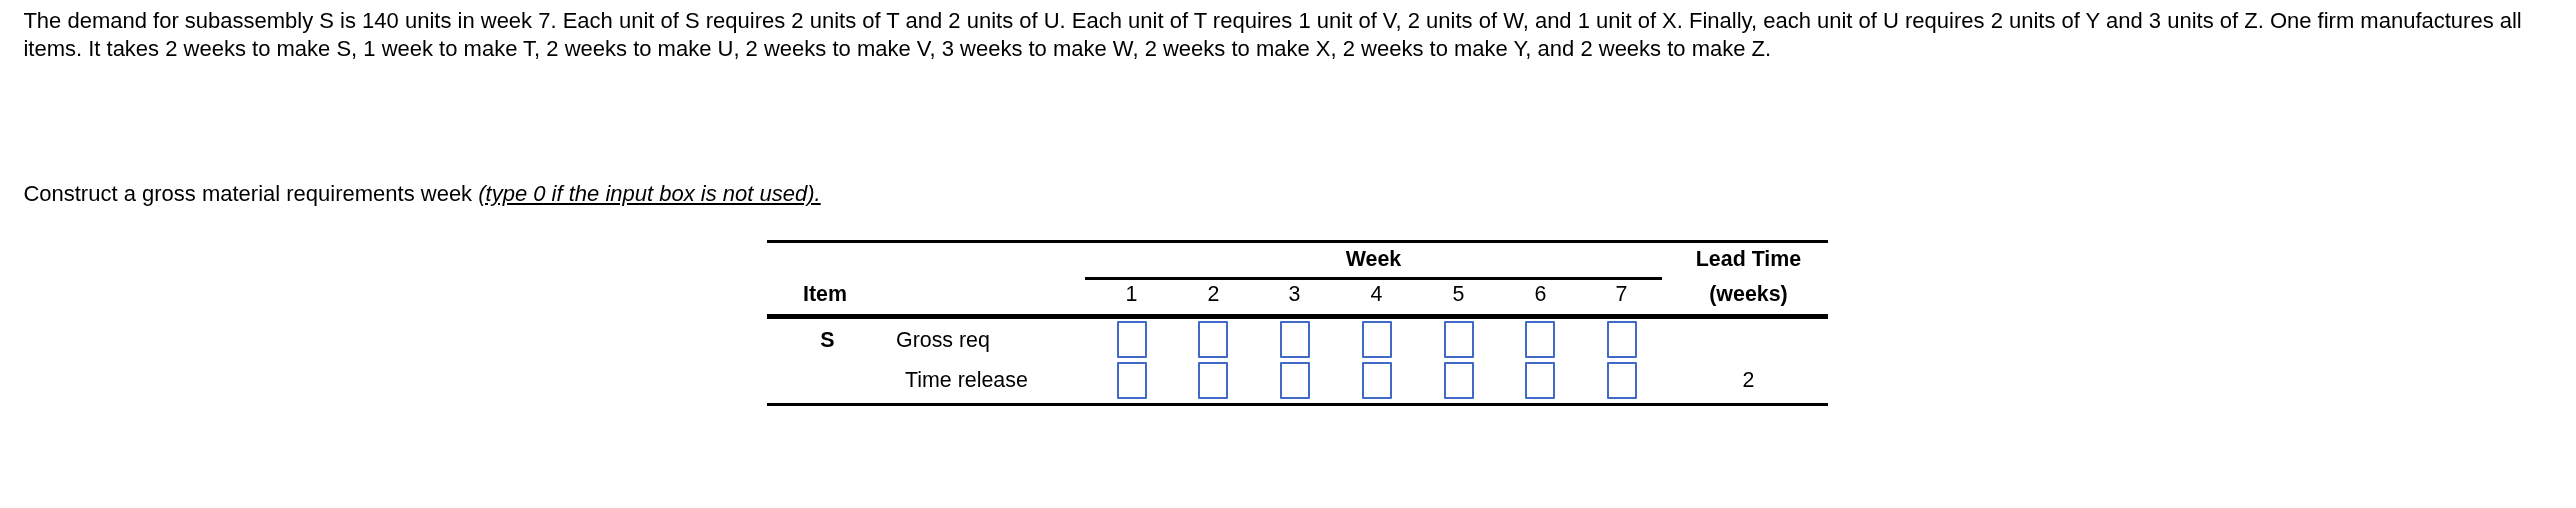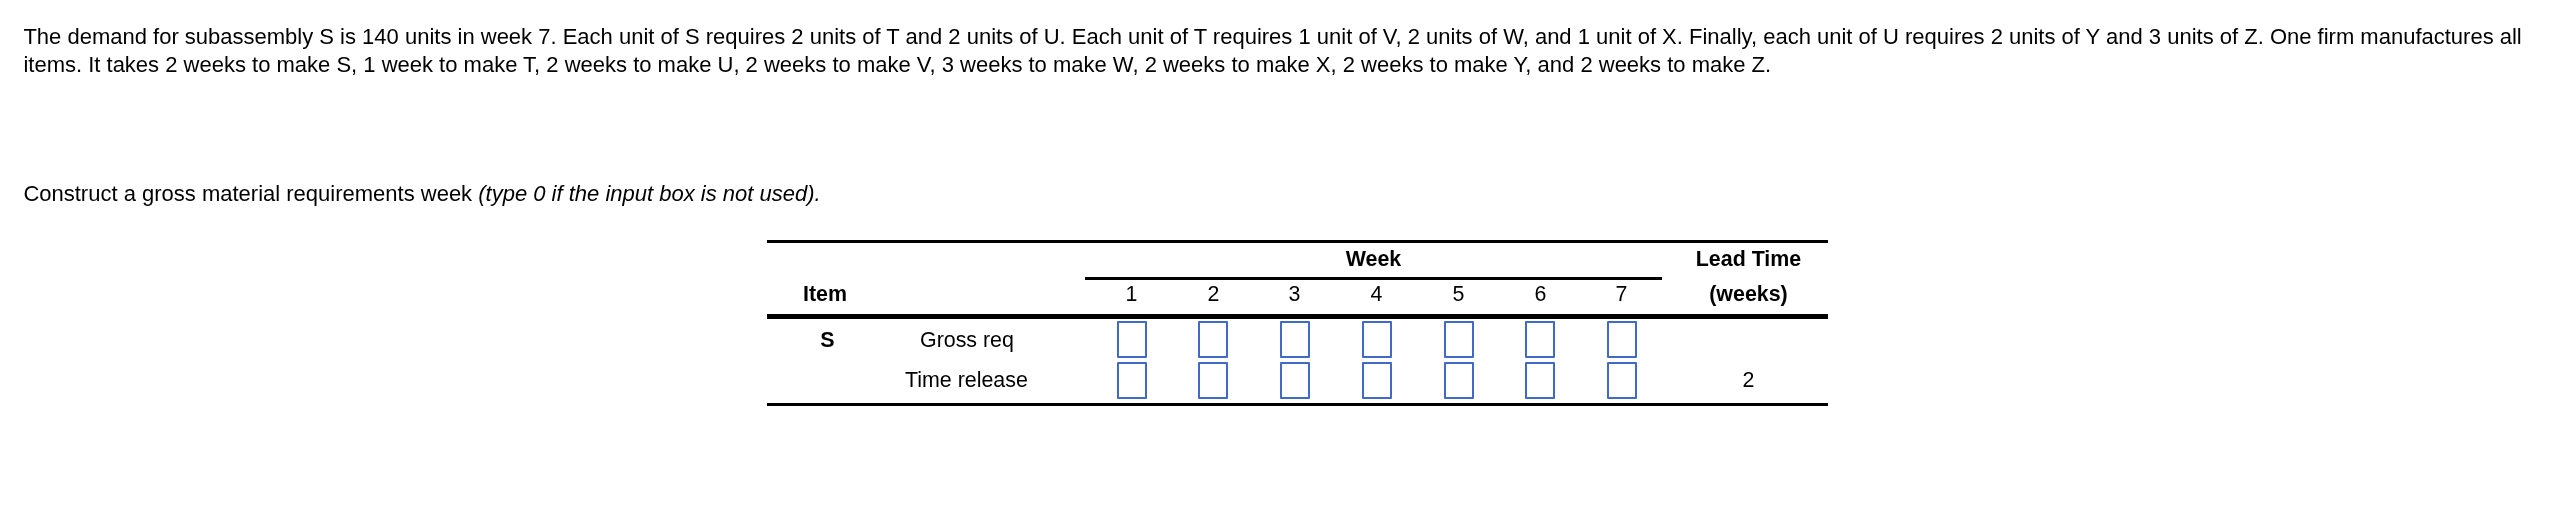--- a/index.html
+++ b/index.html
@@ -7,36 +7,36 @@
   .page {
     position:relative;
     width:2576px; height:508px;
     background:#fff;
     font-family:"Liberation Sans", sans-serif;
     color:#000;
     overflow:hidden;
   }
   .statement {
     position:absolute; left:23.4px; top:6.8px; width:2543px;
-    font-size:22px; line-height:28px;margin-top:16px;
+    font-size:22px; line-height:28px;
   }
   .icon-row {
     position:absolute; left:23.4px; top:97px; height:57px;
     display:flex; align-items:center;
   }
   .chart-icon-btn {
     width:58px; height:57px;
     border:2.9px solid #9DB6EC; border-radius:9.7px;
     background:#fff;
     display:flex; align-items:center; justify-content:center;
     cursor:pointer; flex:0 0 auto;
   }
   .icon-caption { font-size:22px; margin-left:2.9px; }
   .task-line { position:absolute; left:23.4px; top:181px; font-size:22px; }
-  .task-note { font-style:italic; }
+  .task-note { font-style:italic;text-decoration:underline; }
 
   .mrp-table {
     position:absolute; left:767px; top:240px; width:1061px; height:167px;
     font-size:21.4px;
   }
   .hline { position:absolute; background:#000; }
   .tl-top    { left:0; top:0;    width:1061px; height:2.9px; }
   .tl-week   { left:318px; top:37px; width:577px; height:2.9px; }
   .tl-thick  { left:0; top:74px; width:1061px; height:4.9px; }
   .tl-bottom { left:0; top:163px; width:1061px; height:2.9px; }
@@ -44,21 +44,21 @@
   .cell { position:absolute; height:23.4px; line-height:23.4px; white-space:nowrap; }
   .b { font-weight:bold; }
   .ctr { text-align:center; }
 
   .week-span { left:318px; top:7.8px;  width:577px; }
   .lead-col-1 { left:901px; top:7.8px;  width:161px; }
   .lead-col-2 { left:901px; top:43px; width:161px; }
   .item-hdr  { left:36px;  top:43px;text-align:center; }
   .week-num  { top:43px; width:49px; }
   .item-s    { left:41px;  top:89px;  width:39px; }
-  .row1-label{ left:129px; top:89px;margin-left:24px; }
+  .row1-label{ left:129px; top:89px; }
   .row2-label{ left:138px; top:129px; }
   .lead-val  { left:901px; top:129px; width:161px; }
 
   .cell-input {
     position:absolute;
     width:30px; height:37px;
     border:2.4px solid #4169C8; border-radius:1px;
     background:#fff;
     font-family:"Liberation Sans", sans-serif;
     font-size:19.5px; text-align:center; color:#000;

